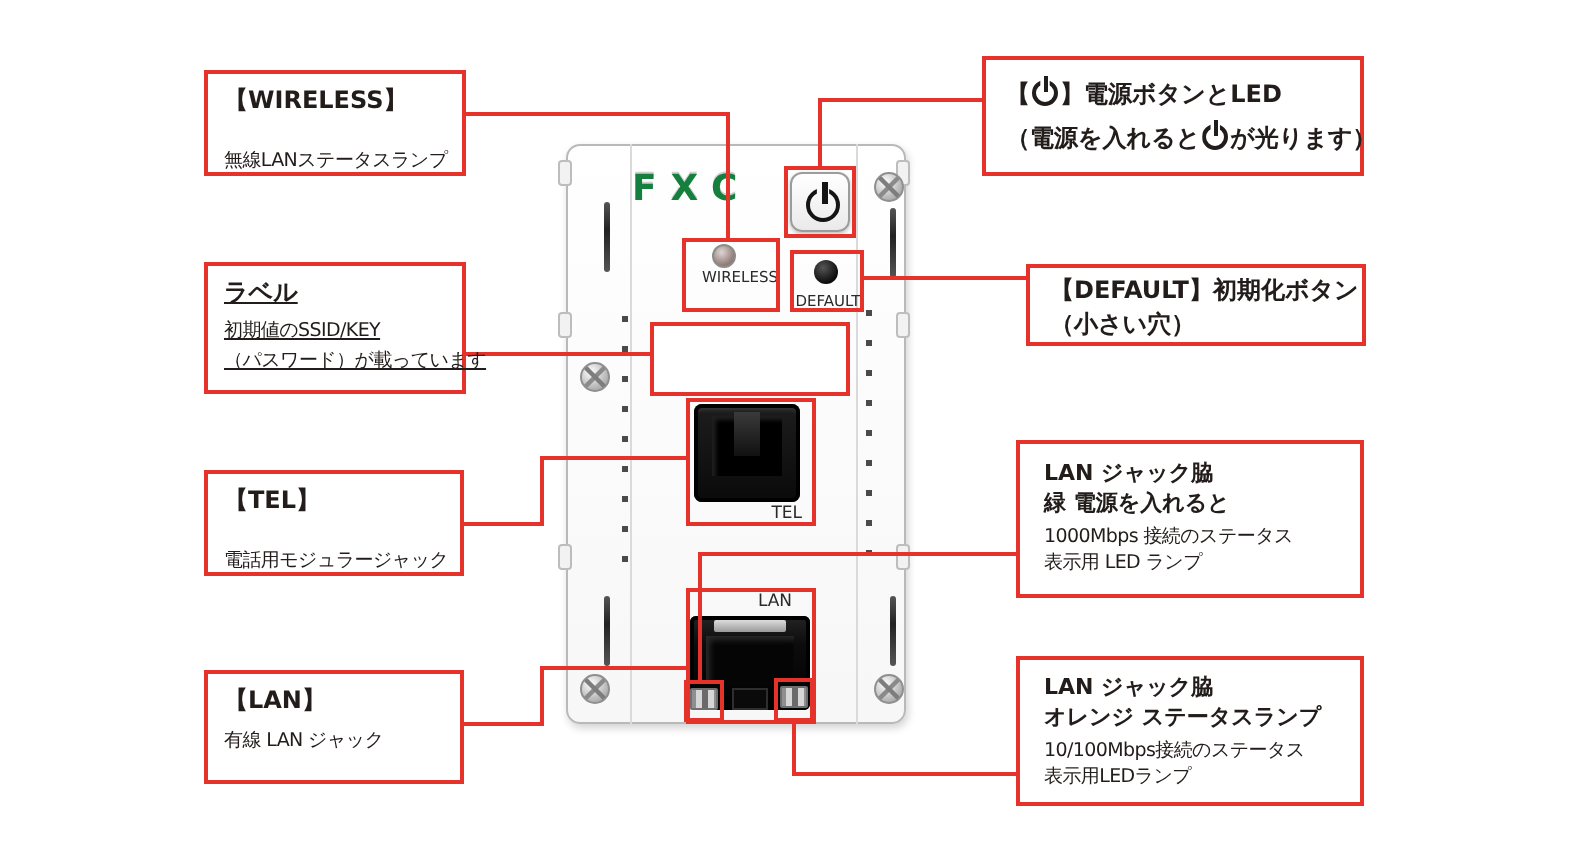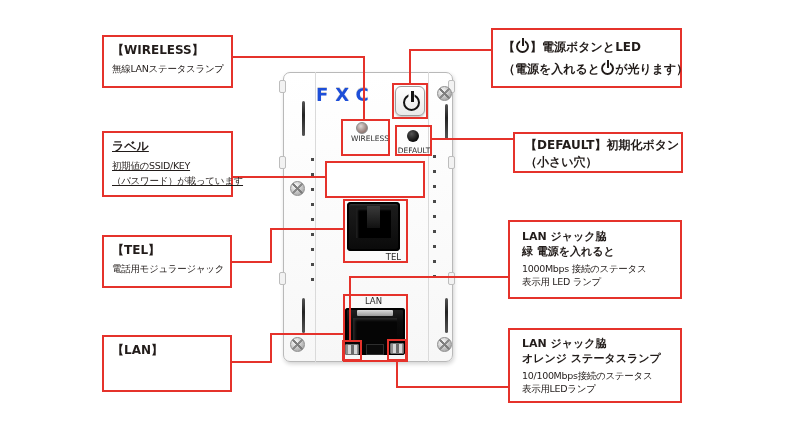--- a/index.html
+++ b/index.html
@@ -8,21 +8,21 @@
   }
   html,body{margin:0;padding:0;background:#fff;}
   .canvas{
     position:relative;width:788px;height:433px;background:#ffffff;overflow:hidden;
     font-family:"DejaVu Sans","Liberation Sans",sans-serif;color:var(--ink);
   }
   
   .callout{position:absolute;border:2px solid var(--red);background:#fff;box-sizing:border-box;padding:5px 8px;}
   .c-title{font-weight:bold;font-size:12px;line-height:16px;white-space:nowrap;}
   .c-title2{font-weight:bold;font-size:11px;line-height:15px;white-space:nowrap;}
-  .c-body{font-size:9.5px;line-height:14px;margin-top:4px;white-space:nowrap;letter-spacing:-0.3px;}
+  .c-body{font-size:9.5px;line-height:14px;margin-top:16px;white-space:nowrap;letter-spacing:-0.3px;}
   .c-body2{font-size:9.5px;line-height:13px;margin-top:3px;white-space:nowrap;letter-spacing:-0.3px;}
   .c-bold-line{font-weight:bold;font-size:12px;line-height:22px;white-space:nowrap;}
   
   .rbox{position:absolute;border:2px solid var(--red);box-sizing:border-box;background:transparent;}
   
   .rline{position:absolute;background:var(--red);}
   
   .dev-body{
     position:absolute;left:283px;top:72px;width:170px;height:290px;
     background:linear-gradient(180deg,#ffffff,#f7f7f7);
@@ -37,21 +37,21 @@
   .screw{
     position:absolute;width:15px;height:15px;border-radius:50%;
     border:1px solid #8f8f8f;box-sizing:border-box;
     background:
       linear-gradient(45deg,transparent 43%,#7d7d7d 45%,#7d7d7d 55%,transparent 57%),
       linear-gradient(135deg,transparent 43%,#8a8a8a 45%,#8a8a8a 55%,transparent 57%),
       radial-gradient(circle at 35% 30%,#fdfdfd,#c2c2c2 55%,#939393);
   }
   .fxc-logo{
     position:absolute;left:316px;top:84px;font-size:18px;font-weight:bold;letter-spacing:7px;
-    color:#1d4ed8;text-shadow:0 1px 0 #ffffff,0 -1px 0 #cfcfcf;
+    color:#15803d;text-shadow:0 1px 0 #ffffff,0 -1px 0 #cfcfcf;
   }
   .pwr-btn{
     position:absolute;left:395px;top:86px;width:30px;height:30px;border-radius:6px;
     background:linear-gradient(180deg,#ffffff,#eaeaea);border:1px solid #9c9c9c;box-sizing:border-box;
     box-shadow:0 1px 2px rgba(0,0,0,0.25);
   }
   
   .pwr-icon{position:relative;display:inline-block;width:15px;height:15px;vertical-align:-2px;color:var(--ink);}
   .pwr-icon::before{
     content:'';position:absolute;left:1px;top:2px;width:9px;height:9px;
@@ -127,21 +127,21 @@
   <div class="mini-label" style="left:392px;top:146px;width:44px;text-align:center;">DEFAULT</div>
 
   <div class="rbox" style="left:325px;top:161px;width:100px;height:37px;background:#ffffff;"></div>
 
   <div class="tel-jack">
     <div class="tel-inner"></div>
     <div class="tel-clip"></div>
   </div>
   <div class="port-label" style="left:346px;top:252px;width:55px;text-align:right;font-weight:normal;">TEL</div>
 
-  <div class="port-label" style="left:346px;top:296px;width:55px;text-align:center;font-weight:normal;">LAN</div>
+  <div class="port-label" style="left:346px;top:296px;width:55px;text-align:center;font-weight:normal;padding-left:14px;">LAN</div>
   <div class="lan-jack">
     <div class="lan-shield"></div>
     <div class="lan-open"></div>
     <div class="lan-latch"></div>
   </div>
   <div class="led-win" style="left:345px;top:344px;"></div>
   <div class="led-win" style="left:390px;top:343px;"></div>
 
   <div class="rbox" style="left:392px;top:83px;width:36px;height:36px;"></div>
   <div class="rbox" style="left:341px;top:119px;width:49px;height:37px;"></div>
@@ -179,20 +179,21 @@
     <div class="c-body" style="margin-top:1px;">（パスワード）が載っています</div>
   </div>
 
   <div class="callout" style="left:102px;top:235px;width:130px;height:53px;">
     <div class="c-title">【TEL】</div>
     <div class="c-body">電話用モジュラージャック</div>
   </div>
 
   <div class="callout" style="left:102px;top:335px;width:130px;height:57px;">
     <div class="c-title">【LAN】</div>
+    <div class="c-body" style="margin-top:6px;">有線 LAN ジャック</div>
   </div>
 
   <div class="callout" style="left:491px;top:28px;width:191px;height:60px;padding:6px 6px 6px 10px;">
     <div class="c-bold-line"><span>【</span><span class="pwr-icon"></span><span>】電源ボタンとLED</span></div>
     <div class="c-bold-line"><span>（電源を入れると</span><span class="pwr-icon"></span><span>が光ります）</span></div>
   </div>
 
   <div class="callout" style="left:513px;top:132px;width:170px;height:41px;padding:3px 24px 3px 10px;">
     <div class="c-title" style="line-height:17px;">【DEFAULT】初期化ボタン</div>
     <div class="c-title" style="line-height:17px;">（小さい穴）</div>

